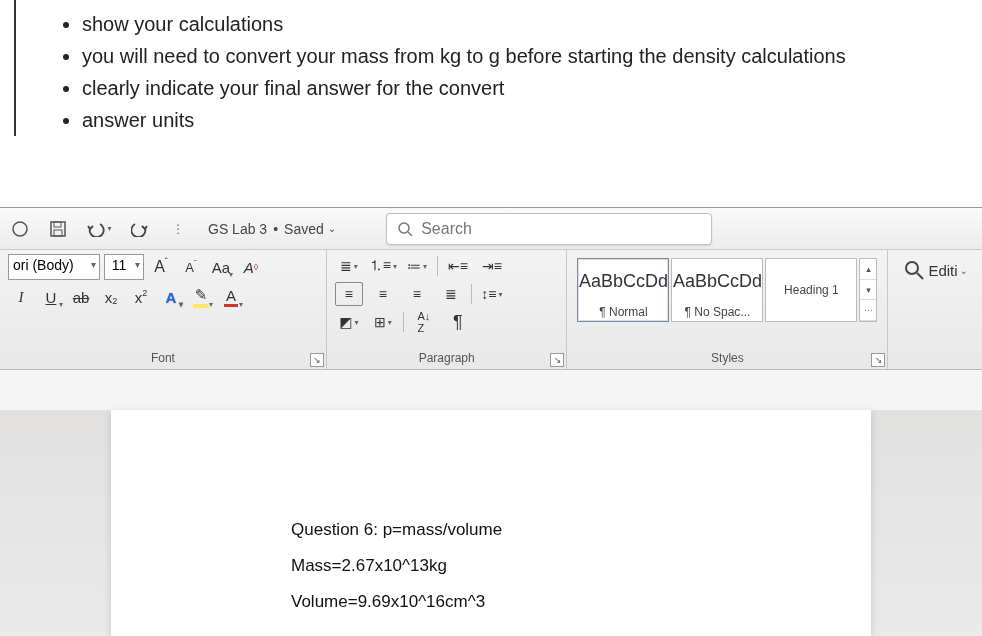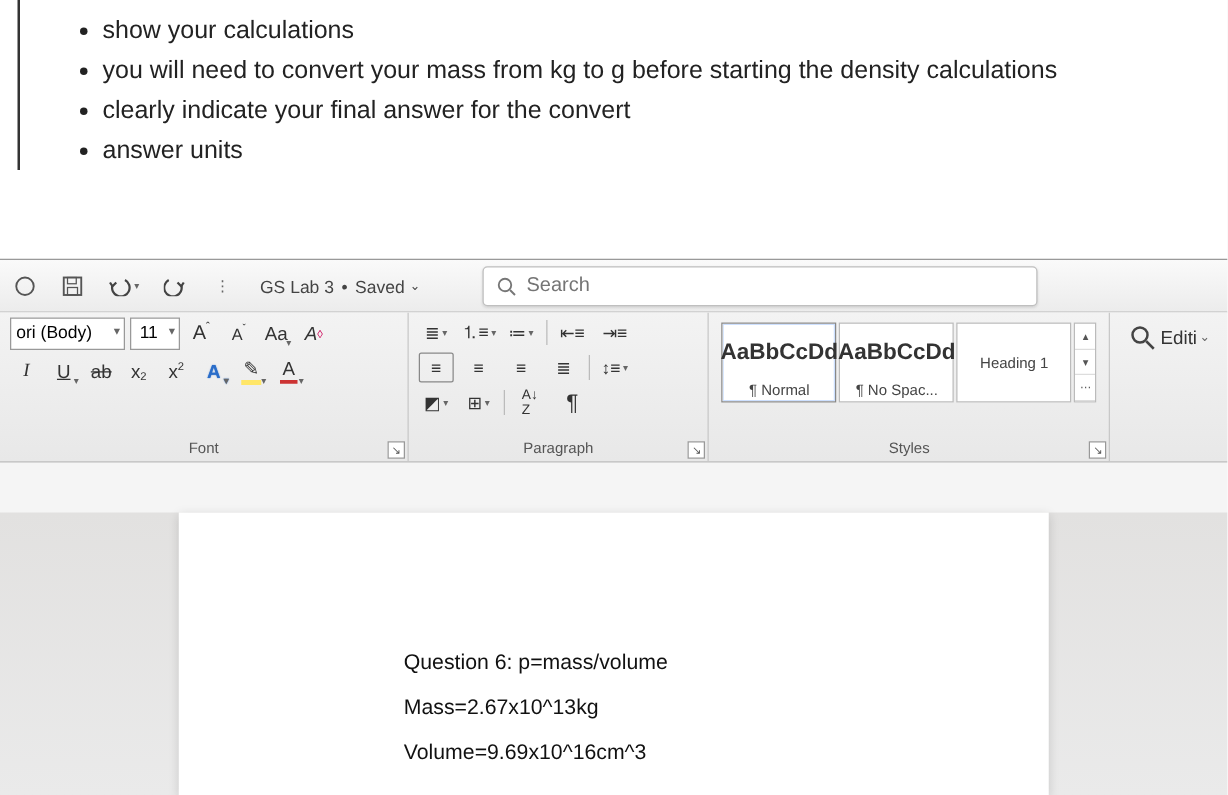--- a/index.html
+++ b/index.html
@@ -9,21 +9,21 @@
 .q-title { font-size: 20px; margin: 0 0 28px 6px; }
 .q-list { font-size: 20px; list-style: disc; margin-left: 46px; line-height: 1.6; }
 
 .word-app { position: absolute; top: 207px; left: 0; right: 0; bottom: 0; background: #f5f5f5; border-top: 1px solid #999; }
 
 .titlebar { height: 42px; display: flex; align-items: center; gap: 10px; padding: 0 6px; background: linear-gradient(#fafafa,#ececec); border-bottom: 1px solid #c8c8c8; }
 .titlebar .icon-btn { width: 28px; height: 28px; display: flex; align-items: center; justify-content: center; color: #444; cursor: pointer; border-radius:3px; }
 .doc-title-wrap { display:flex; align-items:flex-end; gap:6px; color:#444; font-size:14px; margin-left:6px; }
 .saved-check { display:flex; align-items:center; gap:4px; color:#444; }
 
-.search-box { margin-left: 40px; width: 444px; height: 32px; background: #fff; border: 1px solid #bfbfbf; border-radius: 4px; display: flex; align-items: center; padding: 0 10px; gap: 8px; color: #777; font-size: 16px; box-shadow: 0 1px 2px rgba(0,0,0,.1); }
+.search-box { margin-left: 40px; width: 326px; height: 32px; background: #fff; border: 1px solid #bfbfbf; border-radius: 4px; display: flex; align-items: center; padding: 0 10px; gap: 8px; color: #777; font-size: 16px; box-shadow: 0 1px 2px rgba(0,0,0,.1); }
 .search-box input { border:none; outline:none; flex:1; font-size:16px; color:#333; }
 
 .tabs { height: 40px; display: flex; align-items: center; gap: 22px; padding: 0 0 0 4px; background: linear-gradient(#f3f3f3,#e8e8e8); border-bottom: 1px solid #c8c8c8; font-size: 18px; color: #333; }
 .tab { cursor: pointer; padding: 6px 2px; }
 
 .ribbon { height: 120px; display:flex; background: linear-gradient(#f3f3f3,#e8e8e8); border-bottom: 1px solid #bbb; overflow:hidden; }
 .group { border-right: 1px solid #c8c8c8; padding: 4px 8px 2px 8px; display:flex; flex-direction:column; position:relative; }
 .group-body { flex:1; display:flex; flex-direction:column; gap:4px; }
 .group-label { font-size:12px; color:#555; text-align:center; padding:2px 0; }
 .dlaunch { position:absolute; right:2px; bottom:2px; width:14px; height:14px; border:1px solid #999; font-size:9px; color:#555; display:flex; align-items:center; justify-content:center; cursor:pointer; background:#fff; }
@@ -36,31 +36,31 @@
 .mini .dd { font-size:8px; position:absolute; right:1px; bottom:1px; color:#666; }
 .font-row2 { display:flex; align-items:center; gap:4px; }
 
 .para-row { display:flex; align-items:center; gap:6px; }
 .mini2 { width:28px; height:24px; display:flex; align-items:center; justify-content:center; color:#333; font-size:14px; cursor:pointer; border-radius:2px; position:relative; }
 .mini2 .dd { font-size:8px; margin-left:2px; color:#666; }
 
 .styles-wrap { display:flex; align-items:center; padding:4px 2px; gap:2px; }
 .style-tile { width:92px; height:64px; border:1px solid #bbb; background:#fff; display:flex; flex-direction:column; align-items:center; justify-content:center; cursor:pointer; }
 .style-tile.active { border:1px solid #888; box-shadow: inset 0 0 0 1px #cde0ff; }
-.style-preview { font-size:18px; color:#333; flex:1; display:flex; align-items:center;font-weight:bold; }
+.style-preview { font-size:18px; color:#333; flex:1; display:flex; align-items:center; }
 .style-name { font-size:12px; color:#444; padding:2px; }
 .style-scroll { width:18px; height:64px; display:flex; flex-direction:column; border:1px solid #bbb; background:#fff; }
 .style-scroll div { flex:1; display:flex; align-items:center; justify-content:center; font-size:9px; color:#555; border-bottom:1px solid #ddd; cursor:pointer; }
 
 .editing-col { padding:4px 6px; display:flex; flex-direction:row; align-items:center; gap:2px; color:#333;justify-content:space-between; }
 .editing-icon { font-size:22px; }
 .editing-label { font-size:15px; }
 
 .doc-canvas { position:absolute; top:202px; left:0; right:0; bottom:0; background: linear-gradient(#e2e1e0,#eaeaea); display:flex; justify-content:center; }
-.page { width: 696px; background:#fff; margin-top:0; padding: 40px 28px 20px 180px; color:#111; font-size:17px; box-shadow: 0 2px 8px rgba(0,0,0,.15); }
+.page { width: 760px; background:#fff; margin-top:0; padding: 40px 28px 20px 180px; color:#111; font-size:17px; box-shadow: 0 2px 8px rgba(0,0,0,.15); }
 .page p { margin: 0 0 16px 0; }
 
 svg { display:block; }
 </style>
 </head>
 <body>
 
 <div class="question-area">
   <ul class="q-list">
     <li>show your calculations</li>

